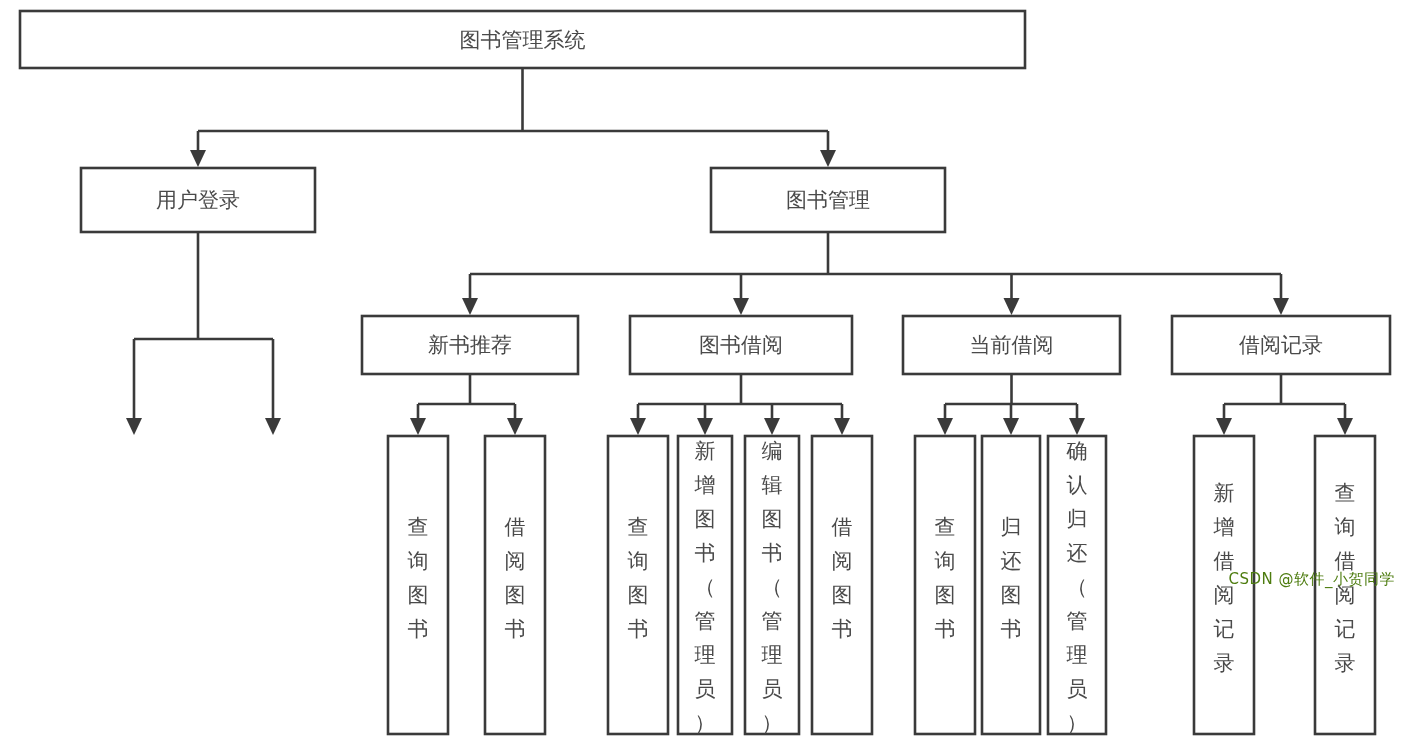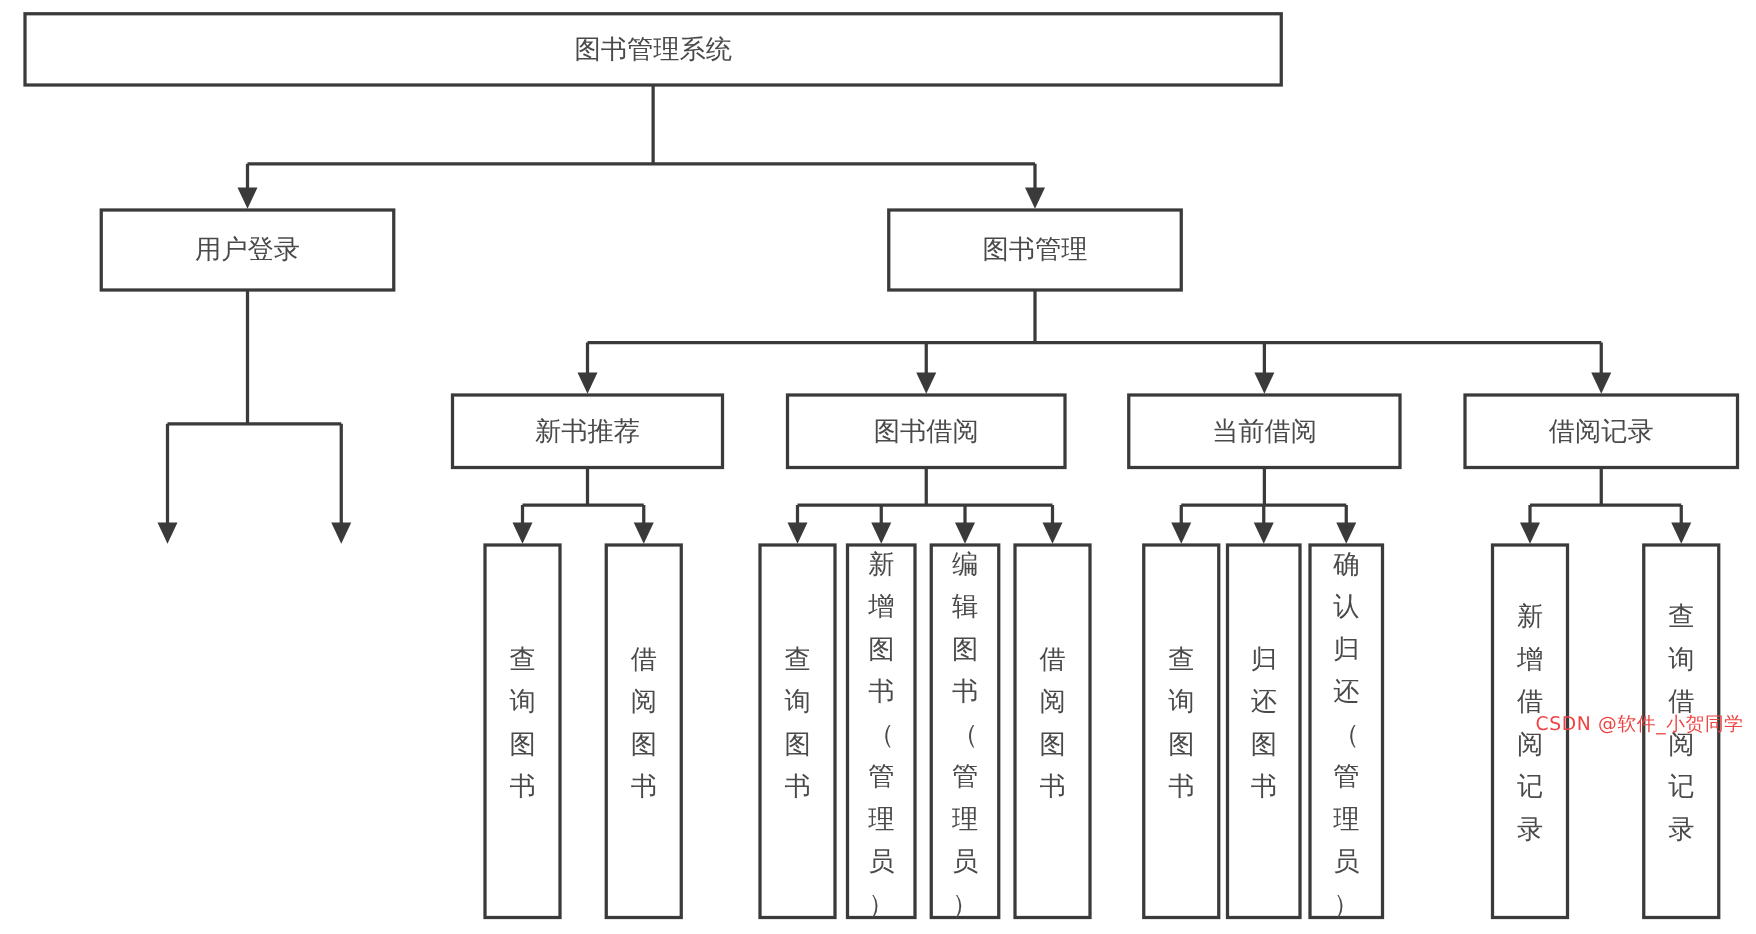--- a/index.html
+++ b/index.html
@@ -52,21 +52,21 @@
   .arrow-head {
     fill: #3a3a3a;
     stroke: none;
   }
   .watermark {
     position: absolute;
     right: 10px;
     bottom: 8px;
     font-family: "DejaVu Sans", "Liberation Sans", sans-serif;
     font-size: 15px;
-    color: #ef4444;
+    color: #4d7c0f;
     letter-spacing: 0.5px;
     white-space: nowrap;
     user-select: none;
   }
 </style>
 </head>
 <body>
 
 <div id="diagram-root">
   <svg class="flow" id="flow-svg" viewBox="0 0 1405 747">

